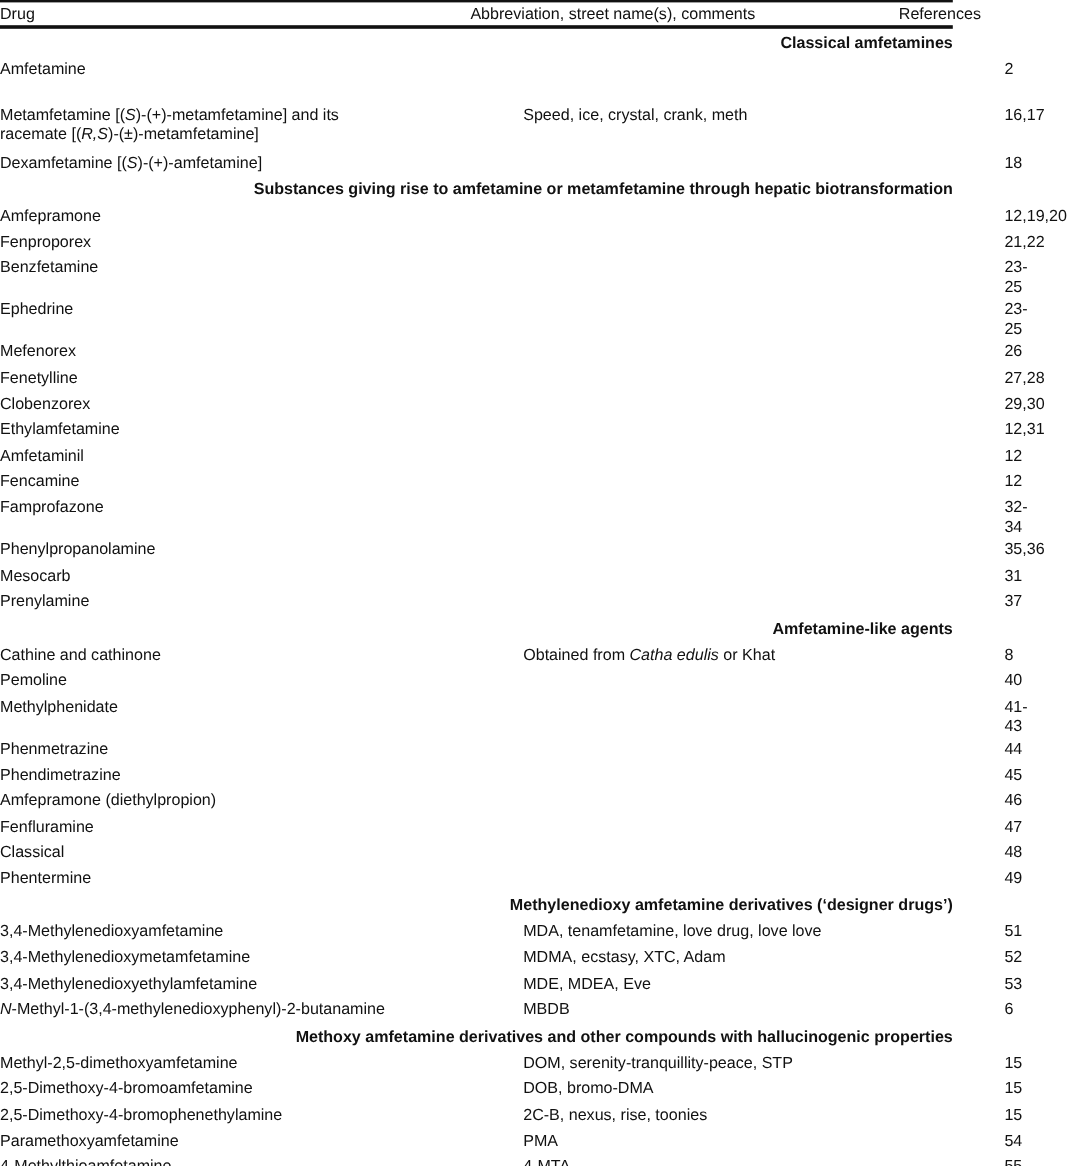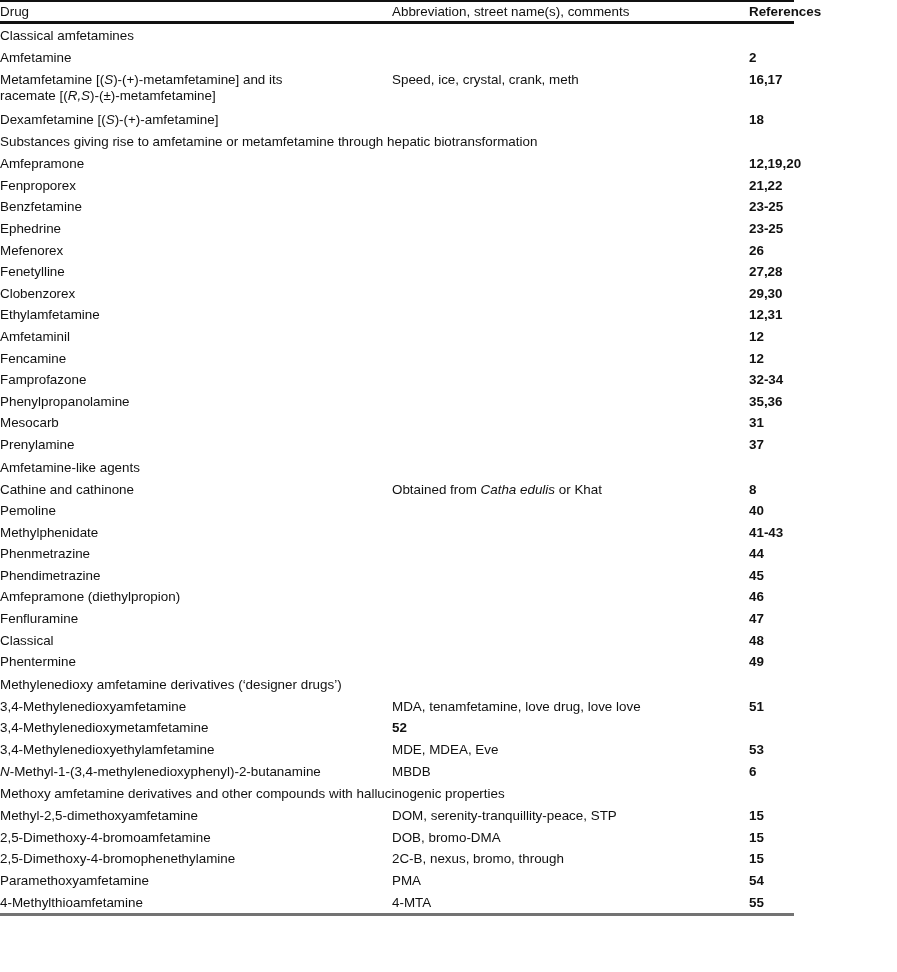--- a/index.html
+++ b/index.html
@@ -2,24 +2,24 @@
 <html><head>
 <meta charset="utf-8">
 <style>
   html, body { margin: 0; padding: 0; background: #ffffff; }
   body { width: 897px; height: 972px; overflow: hidden; font-family: "Liberation Sans", sans-serif; color: #111; font-size: 13.4px; }
   .tbl { position: relative; width: 794px; border-top: 2px solid #111; border-bottom: 3px solid #737373; }
   .hdr { display: flex; height: 19px; align-items: center; border-bottom: 3px solid #111; }
   .row { display: flex; align-items: flex-start; }
   .c1 { width: 392px; padding-left: 0; flex: none; }
   .c2 { width: 357px; flex: none; }
-  .c3 { flex: 1; font-weight: bold; }
-  .sec { font-weight: normal; height: 22px; line-height: 22px; padding-top: 1px; white-space: nowrap; }
-  .r { min-height: 21.6px; line-height: 16px; padding-top: 3px; box-sizing: border-box; }
-  .r.tall { min-height: 40px; }
+  .c3 { flex: 1; }
+  .sec { font-weight: bold; height: 22px; line-height: 22px; padding-top: 1px; white-space: nowrap; text-align: right; }
+  .r { min-height: 21.6px; line-height: 16px; padding-top: 3px; box-sizing: border-box; gap: 44px; }
+  .r.tall { min-height: 40px; margin-top: 16px; }
   .hdr span { line-height: 18px; }
   i { font-style: italic; }
 </style>
 </head>
 <body>
 
 <div class="tbl">
   <div class="hdr">
     <span class="c1">Drug</span>
     <span class="c2">Abbreviation, street name(s), comments</span>
@@ -160,20 +160,21 @@
         <span class="c3">49</span>
       </div>
       <div class="sec">Methylenedioxy amfetamine derivatives (‘designer drugs’)</div>
       <div class="row r">
         <span class="c1">3,4-Methylenedioxyamfetamine</span>
         <span class="c2">MDA, tenamfetamine, love drug, love love</span>
         <span class="c3">51</span>
       </div>
       <div class="row r">
         <span class="c1">3,4-Methylenedioxymetamfetamine</span>
+        <span class="c2">MDMA, ecstasy, XTC, Adam</span>
         <span class="c3">52</span>
       </div>
       <div class="row r">
         <span class="c1">3,4-Methylenedioxyethylamfetamine</span>
         <span class="c2">MDE, MDEA, Eve</span>
         <span class="c3">53</span>
       </div>
       <div class="row r">
         <span class="c1"><i>N</i>-Methyl-1-(3,4-methylenedioxyphenyl)-2-butanamine</span>
         <span class="c2">MBDB</span>
@@ -185,21 +186,21 @@
         <span class="c2">DOM, serenity-tranquillity-peace, STP</span>
         <span class="c3">15</span>
       </div>
       <div class="row r">
         <span class="c1">2,5-Dimethoxy-4-bromoamfetamine</span>
         <span class="c2">DOB, bromo-DMA</span>
         <span class="c3">15</span>
       </div>
       <div class="row r">
         <span class="c1">2,5-Dimethoxy-4-bromophenethylamine</span>
-        <span class="c2">2C-B, nexus, bromo, through</span>
+        <span class="c2">2C-B, nexus, rise, toonies</span>
         <span class="c3">15</span>
       </div>
       <div class="row r">
         <span class="c1">Paramethoxyamfetamine</span>
         <span class="c2">PMA</span>
         <span class="c3">54</span>
       </div>
       <div class="row r">
         <span class="c1">4-Methylthioamfetamine</span>
         <span class="c2">4-MTA</span>

